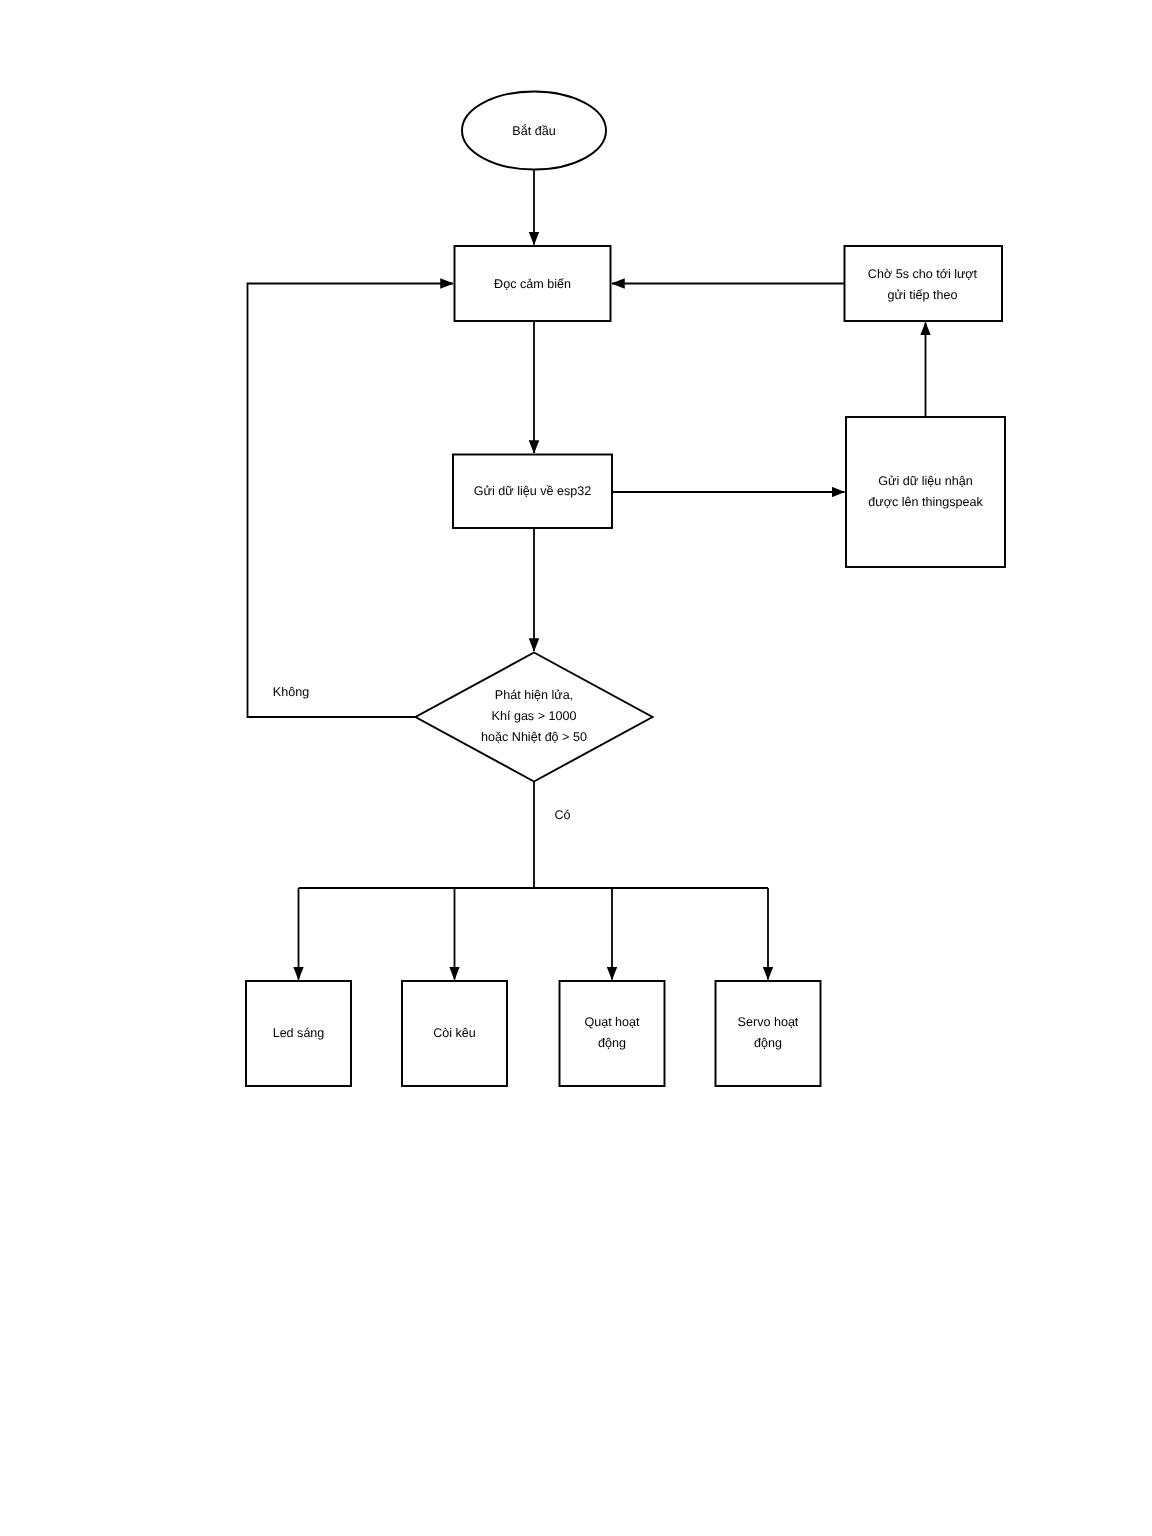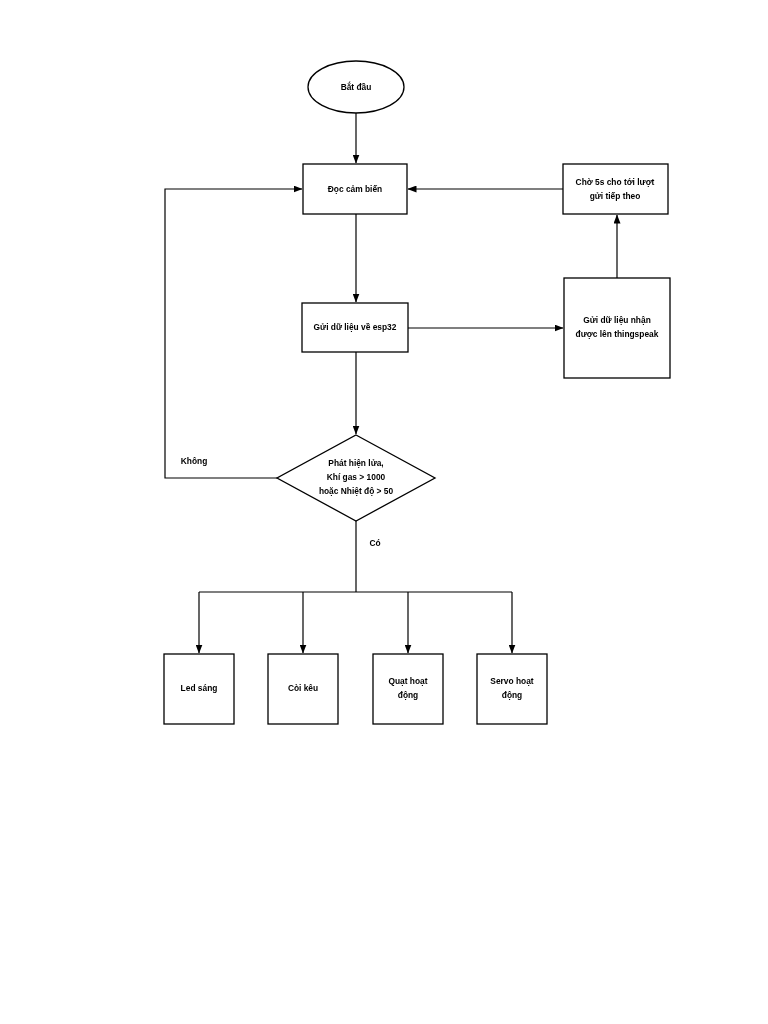--- a/index.html
+++ b/index.html
@@ -12,21 +12,20 @@
     width: 768px;
     height: 1024px;
     overflow: hidden;
     font-family: "Liberation Sans", sans-serif;
   }
   #flow-root {
     position: relative;
     width: 768px;
     height: 1024px;
     background: #ffffff;
-    font-weight: bold;
   }
   svg#flow-svg {
     position: absolute;
     left: 0;
     top: 0;
     width: 768px;
     height: 1024px;
     display: block;
   }
   .shape-stroke {

